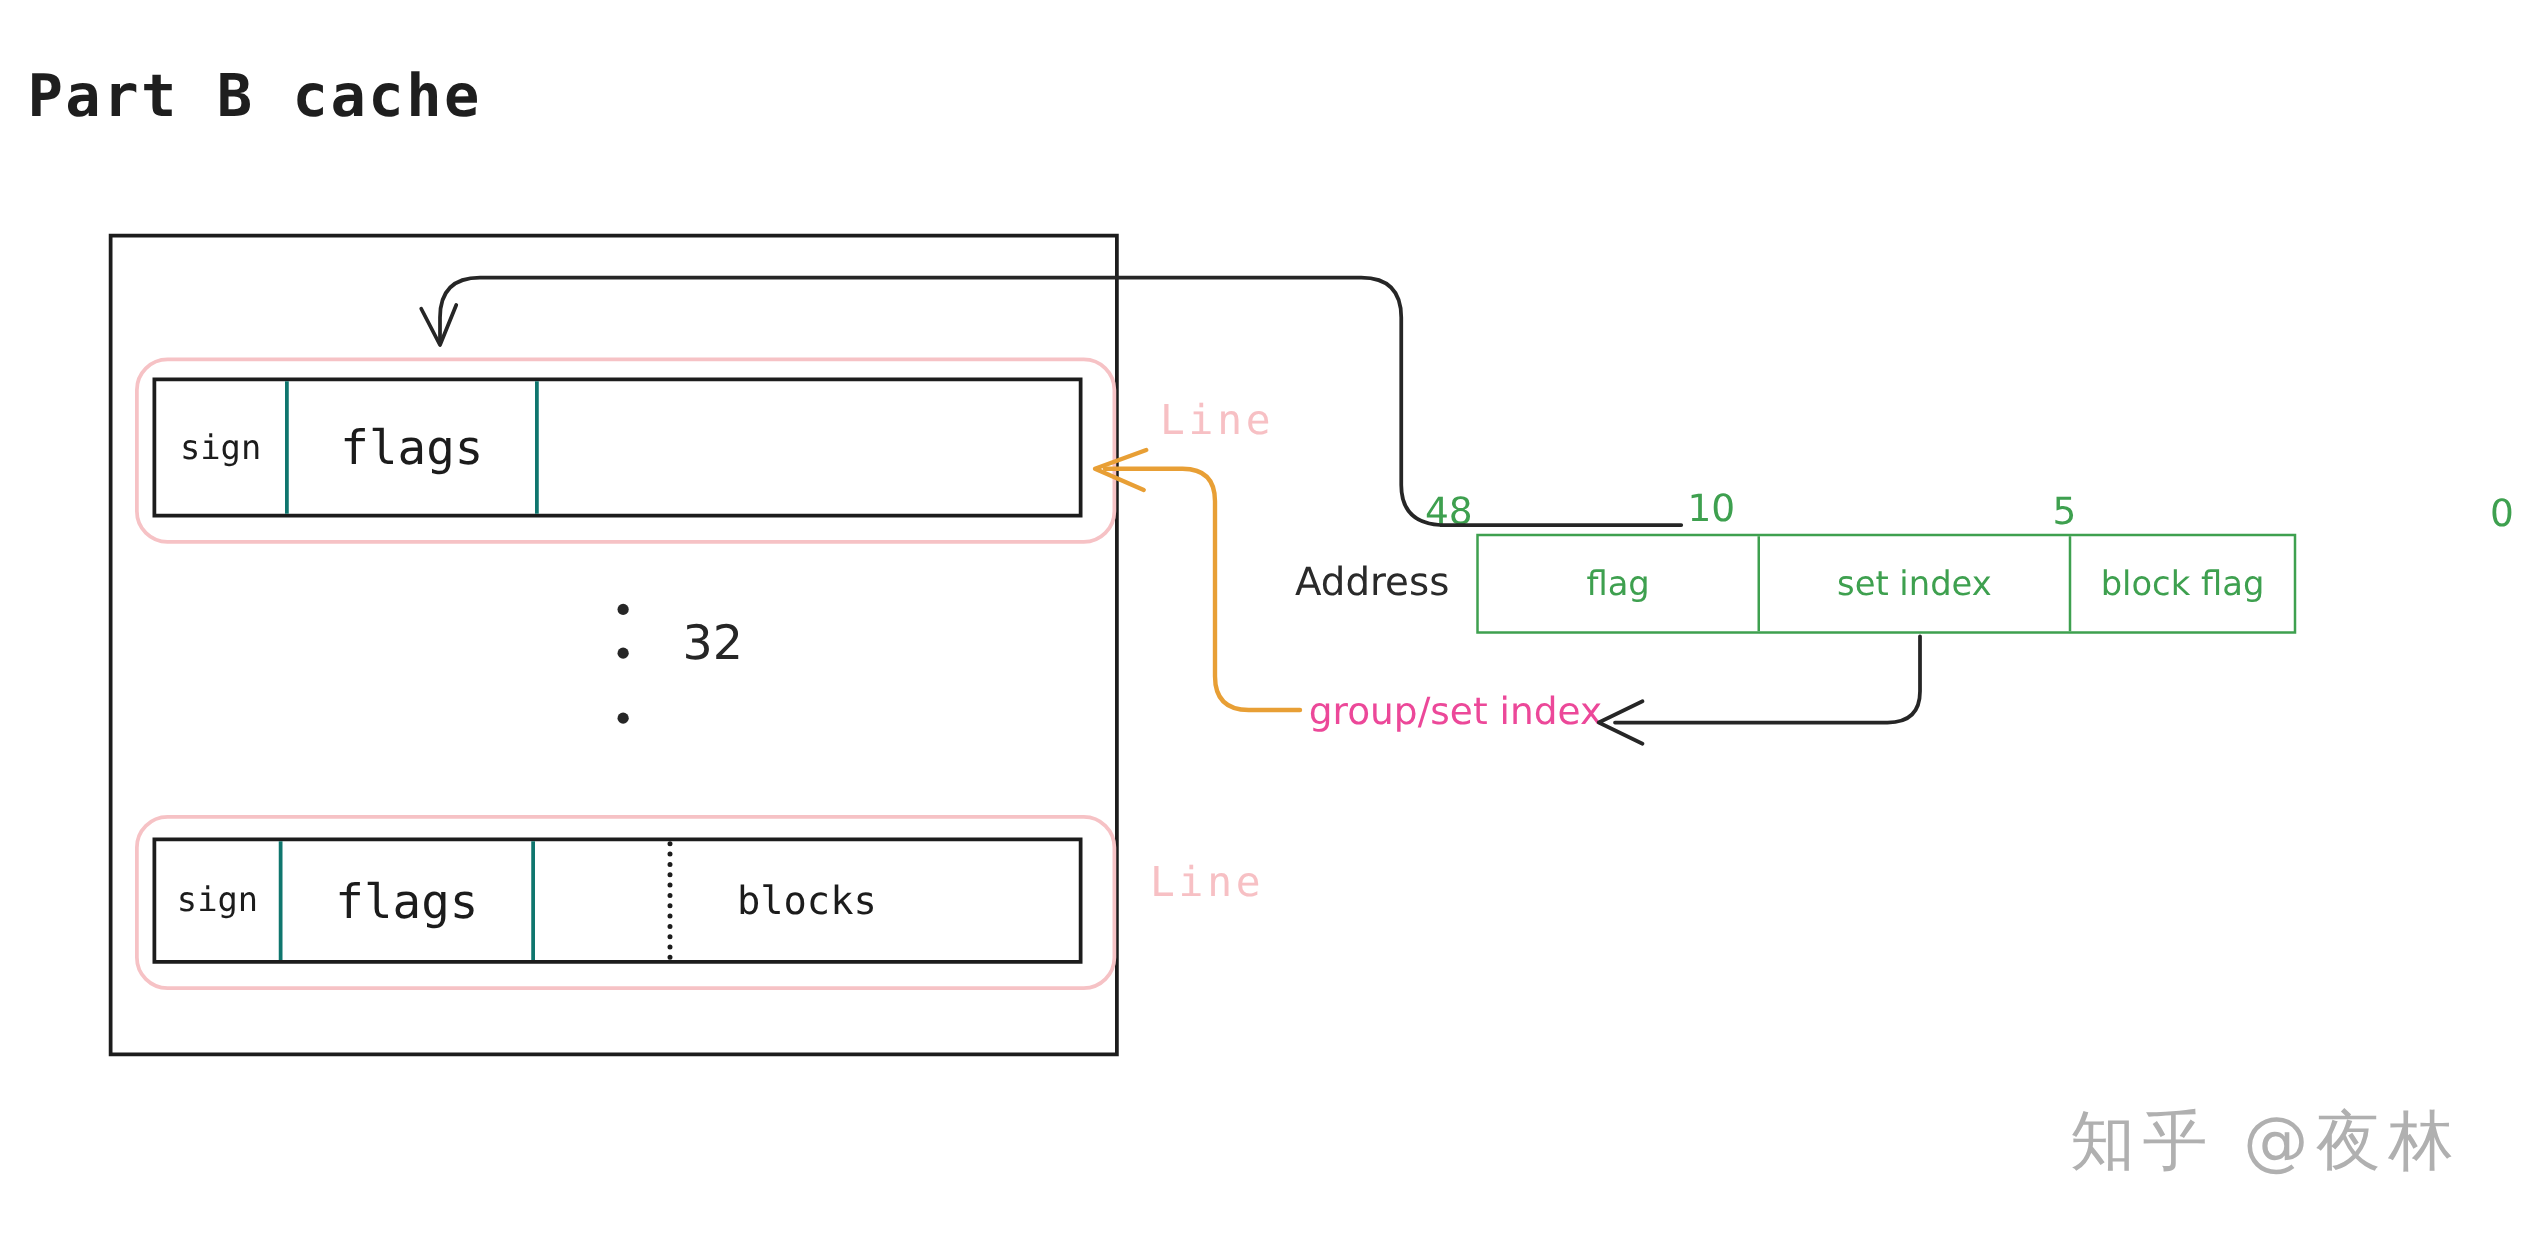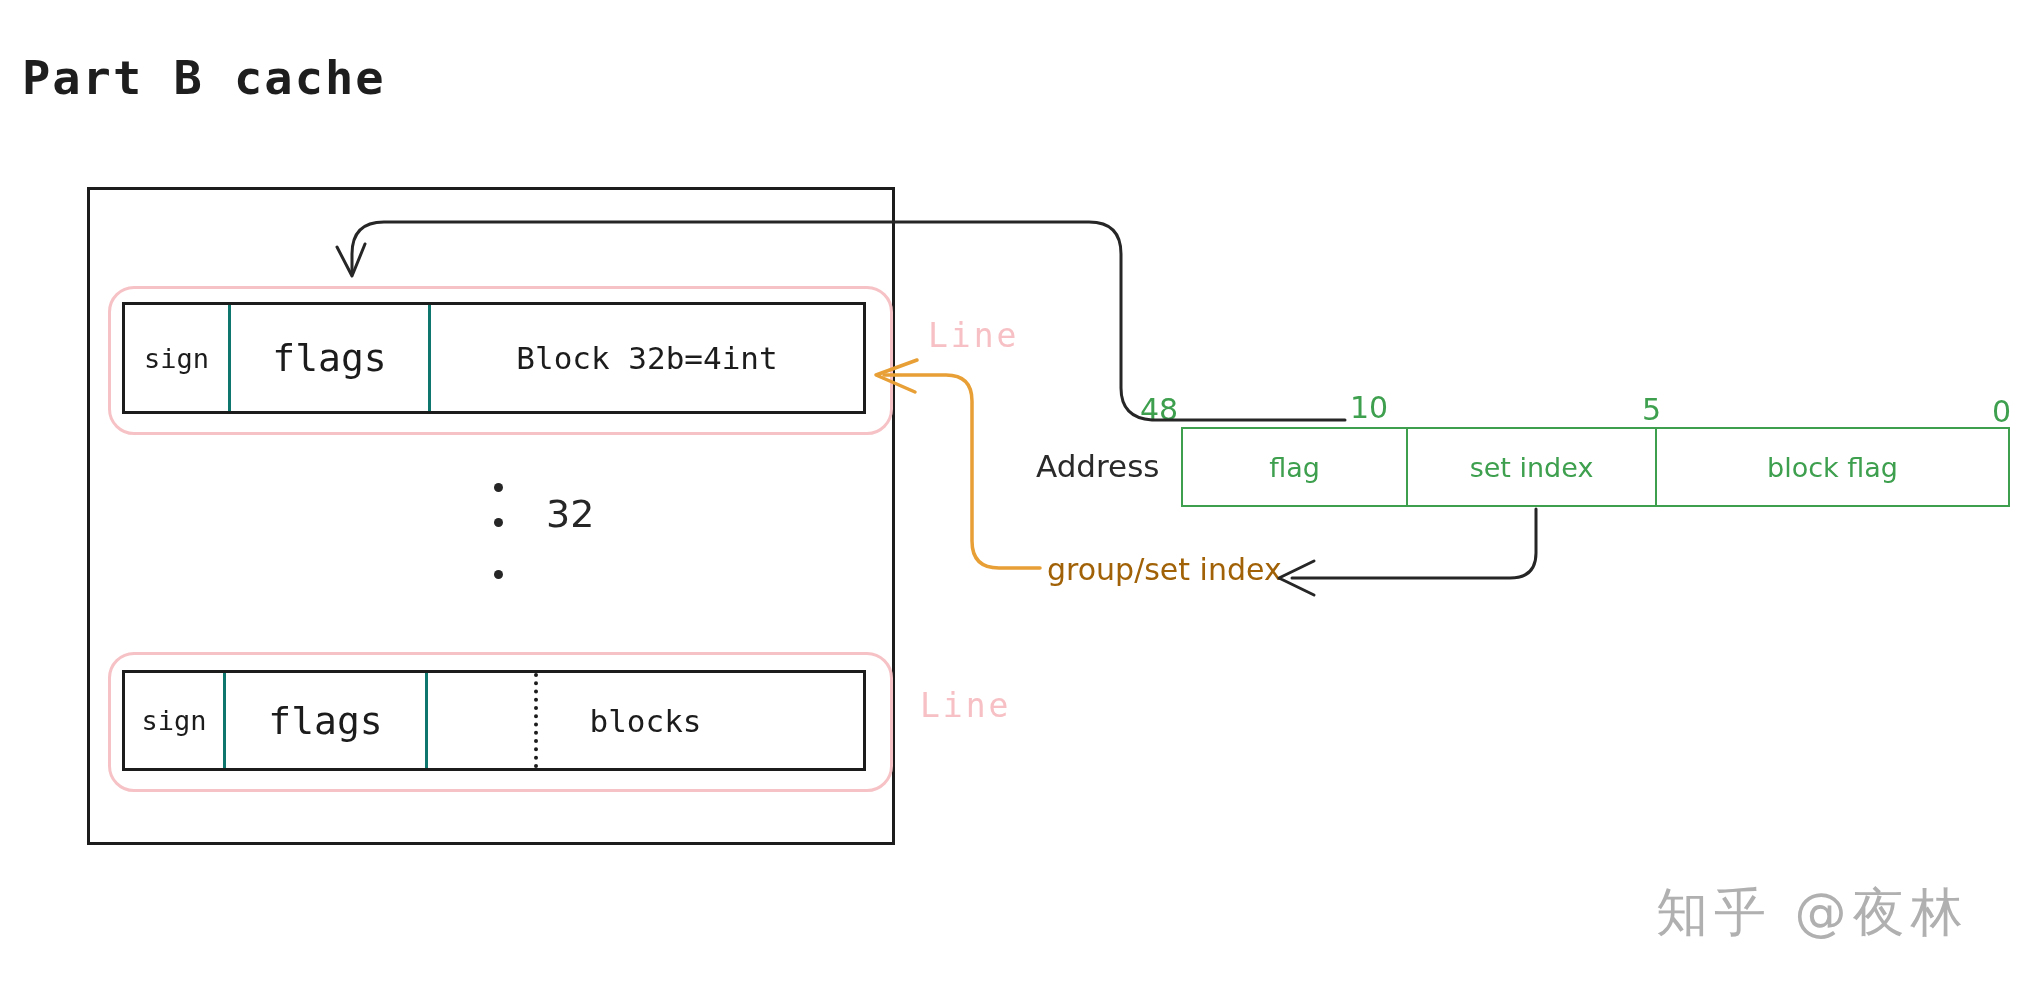--- a/index.html
+++ b/index.html
@@ -59,58 +59,57 @@
   .line-label{
     font-family:"DejaVu Sans Mono",monospace;
     font-size:33px;color:#f7c0c4;letter-spacing:3px;
   }
   .line-label.ll1{left:928px;top:316px;}
   .line-label.ll2{left:920px;top:686px;}
 
   
   .address-label{left:1036px;top:448px;font-size:31px;color:#2a2a2a;}
   .addr-box{
-    left:1181px;top:427px;width:829px;height:80px;
+    left:1181px;top:427px;width:656px;height:80px;
     border:2px solid #3ea04f;box-sizing:border-box;display:flex;background:#fff;
   }
   .addr-cell{
     display:flex;align-items:center;justify-content:center;
     font-size:27px;color:#3ea04f;box-sizing:border-box;
   }
   .addr-cell.div-g{border-right:2px solid #3ea04f;}
   .a-flag{width:225px;}
   .a-set{width:249px;}
   .a-shift{flex:1;}
   .bit-mark{font-size:30px;color:#3ea04f;}
   .bm-48{left:1140px;top:392px;}
   .bm-10{left:1350px;top:390px;}
   .bm-5{left:1642px;top:392px;}
   .bm-0{left:1992px;top:394px;}
 
-  .group-set-index{left:1047px;top:552px;font-size:30px;color:#a16207;}
+  .group-set-index{left:1047px;top:552px;font-size:30px;color:#ec4899;}
 
   
   .watermark{
     left:1656px;top:878px;font-size:52px;color:#b0b0b0;letter-spacing:6px;
   }
 
   svg.connectors{position:absolute;left:0;top:0;pointer-events:none;}
 </style>
 </head>
 <body>
 
 <div class="abs page-title">Part B cache</div>
 
 <div class="abs cache-box"></div>
 
 <div class="abs line-wrap l1"></div>
 <div class="abs line-table t1">
   <div class="cell c-sign div-r">sign</div>
   <div class="cell c-flags div-r">flags</div>
-  <div class="cell c-block">Block 32b=4int</div>
 </div>
 <div class="abs line-label ll1">Line</div>
 
 <div class="abs vdot" style="left:494px;top:483px;"></div>
 <div class="abs vdot" style="left:494px;top:518px;"></div>
 <div class="abs vdot" style="left:494px;top:570px;"></div>
 <div class="abs count-32">32</div>
 
 <div class="abs line-wrap l2"></div>
 <div class="abs line-table t2">

